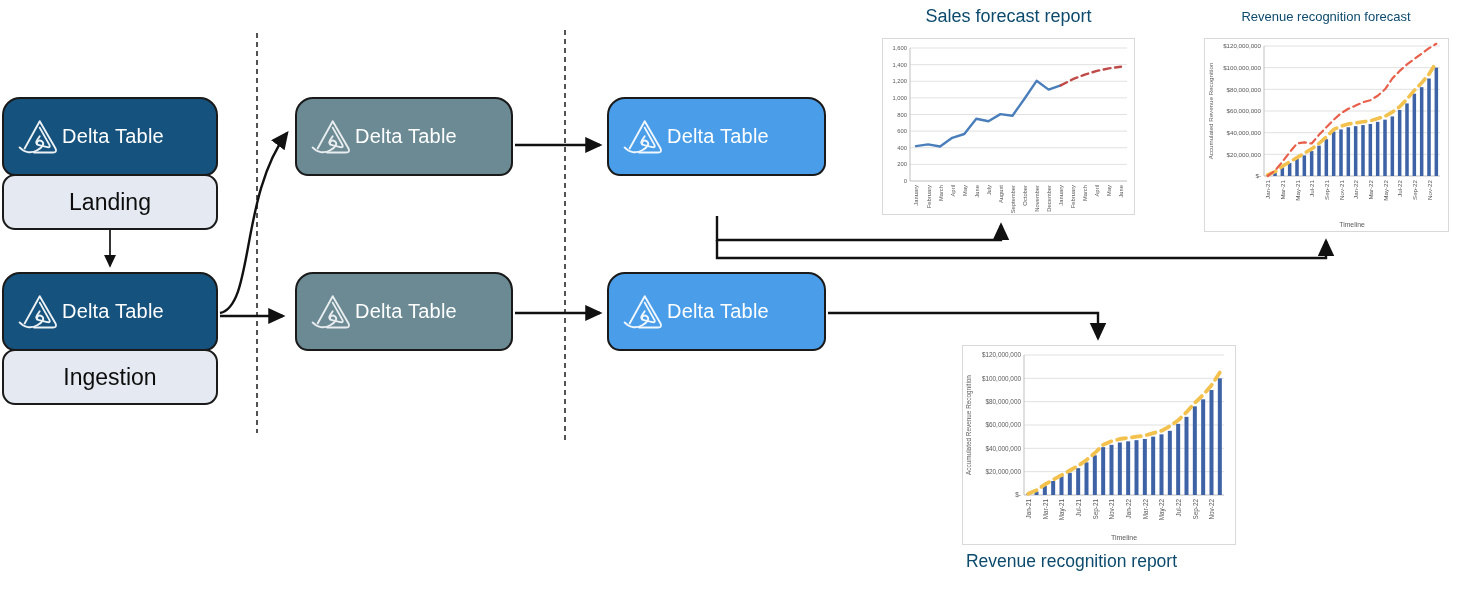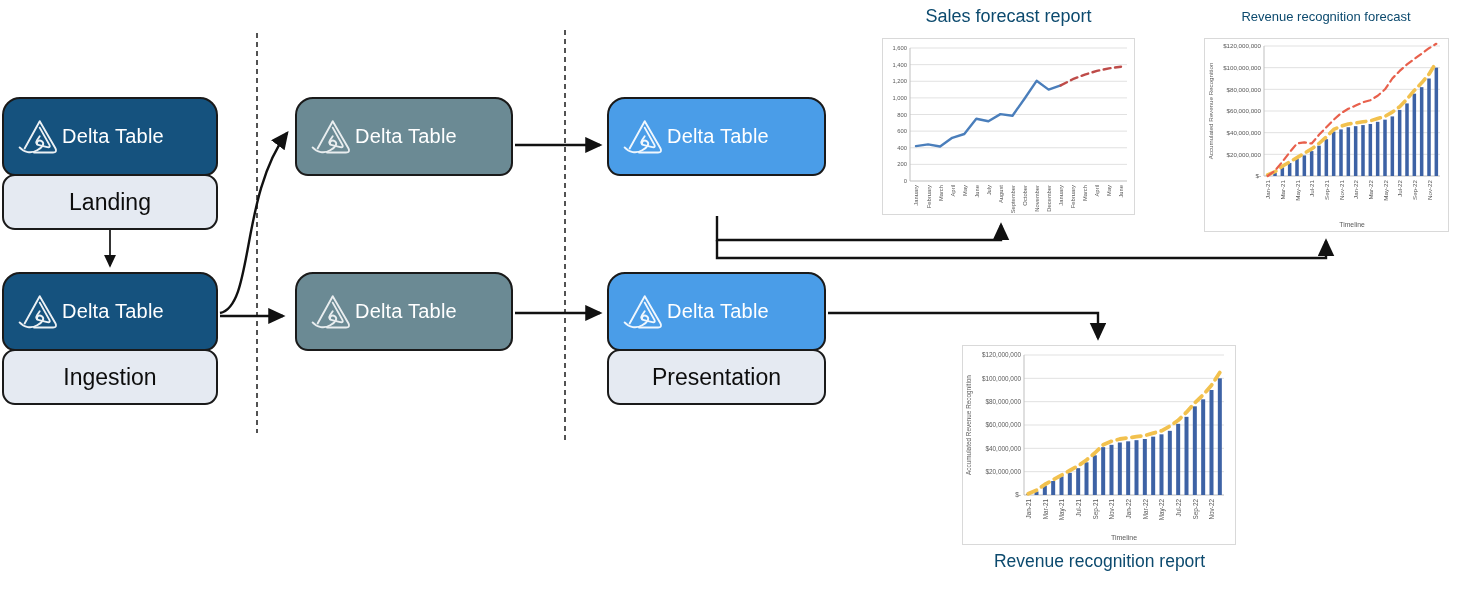--- a/index.html
+++ b/index.html
@@ -106,23 +106,20 @@
   </div>
 
   <div class="node" style="left:607px;top:272px;width:219px">
     <div class="node-header hdr-blue">
       <svg class="logo" viewBox="0 0 64 58" fill="none" stroke="#ffffff" stroke-width="2.6" stroke-linecap="round" stroke-linejoin="round" opacity="0.92">
         <path d="M12 45 L33 7 L55 45 Q57.5 50.5 51.5 50.5 L25 50.5"></path>
         <path d="M33 16 L46.5 40 Q48.5 44 43.5 43 L32 40.2 Q26 38.6 29.5 33.2 L33 28"></path>
         <path d="M5 43.5 C11 50.5 21 52.5 29.5 47.5 C36.5 43.5 40.5 38.5 36 35 C32.5 32.5 28 35 29.5 39.5"></path>
       </svg>
       <span class="node-title">Delta Table</span>
-    </div>
-    <div class="node-body">
-      <span class="node-label">Presentation</span>
     </div>
   </div>
 
   <div class="chart-title" style="left:882px;top:6px;width:253px;font-size:18px">Sales forecast report</div>
   <div class="chart" style="left:882px;top:38px;width:253px;height:177px"><svg width="253" height="177" viewBox="0 0 253 177">
         <text x="25" y="145.03" text-anchor="end" font-size="5.8" fill="#595959">0</text>
         <line x1="28" y1="126.375" x2="245" y2="126.375" stroke="#d9d9d9" stroke-width="0.8"></line>
         <text x="25" y="128.405" text-anchor="end" font-size="5.8" fill="#595959">200</text>
         <line x1="28" y1="109.75" x2="245" y2="109.75" stroke="#d9d9d9" stroke-width="0.8"></line>
         <text x="25" y="111.78" text-anchor="end" font-size="5.8" fill="#595959">400</text>
@@ -273,15 +270,15 @@
         <rect x="222.5" y="71.83333333333333" width="4" height="78.16666666666667" fill="#3D62A5"></rect>
         <rect x="230.83333333333334" y="61.33333333333334" width="4" height="88.66666666666666" fill="#3D62A5"></rect>
         <rect x="239.16666666666669" y="54.33333333333333" width="4" height="95.66666666666667" fill="#3D62A5"></rect>
         <rect x="247.5" y="45" width="4" height="105" fill="#3D62A5"></rect>
         <rect x="255.83333333333337" y="33.33333333333333" width="4" height="116.66666666666667" fill="#3D62A5"></rect>
         <path d="M66.2 148.8 L74.5 145.3 L82.8 139.5 L91.2 134.8 L99.5 130.2 L107.8 125.5 L116.2 120.8 L124.5 115.0 L132.8 108.0 L141.2 99.8 L149.5 96.3 L157.8 94.0 L166.2 92.8 L174.5 91.7 L182.8 90.5 L191.2 88.2 L199.5 85.8 L207.8 81.2 L216.2 75.3 L224.5 67.2 L232.8 57.8 L241.2 49.7 L249.5 40.3 L257.8 27.5 " fill="none" stroke="#F2C14E" stroke-width="3.8" stroke-linecap="round" stroke-linejoin="round" stroke-dasharray="9 6"></path>
         <text transform="translate(9,80) rotate(-90)" text-anchor="middle" font-size="6.4" fill="#595959">Accumulated Revenue Recognition</text>
         <text x="162" y="195" text-anchor="middle" font-size="7" fill="#595959">Timeline</text>
         <rect x="0.5" y="0.5" width="273" height="199" fill="none" stroke="#d9d9d9" stroke-width="1"></rect>
       </svg></div>
-  <div class="chart-title" style="left:952px;top:551px;width:295px;font-size:17.5px">Revenue recognition report</div>
+  <div class="chart-title" style="left:924px;top:551px;width:295px;font-size:17.5px">Revenue recognition report</div>
 
 </div>
 
 </body></html>

